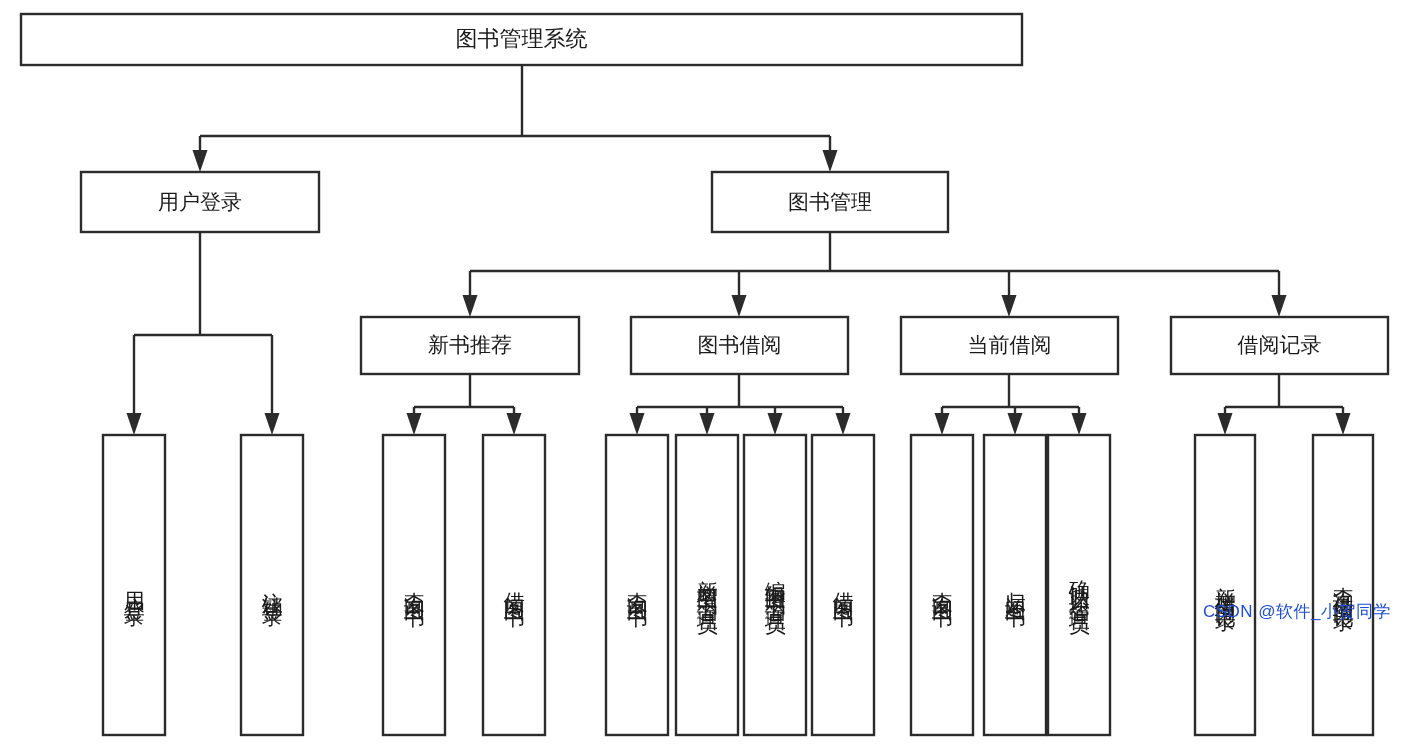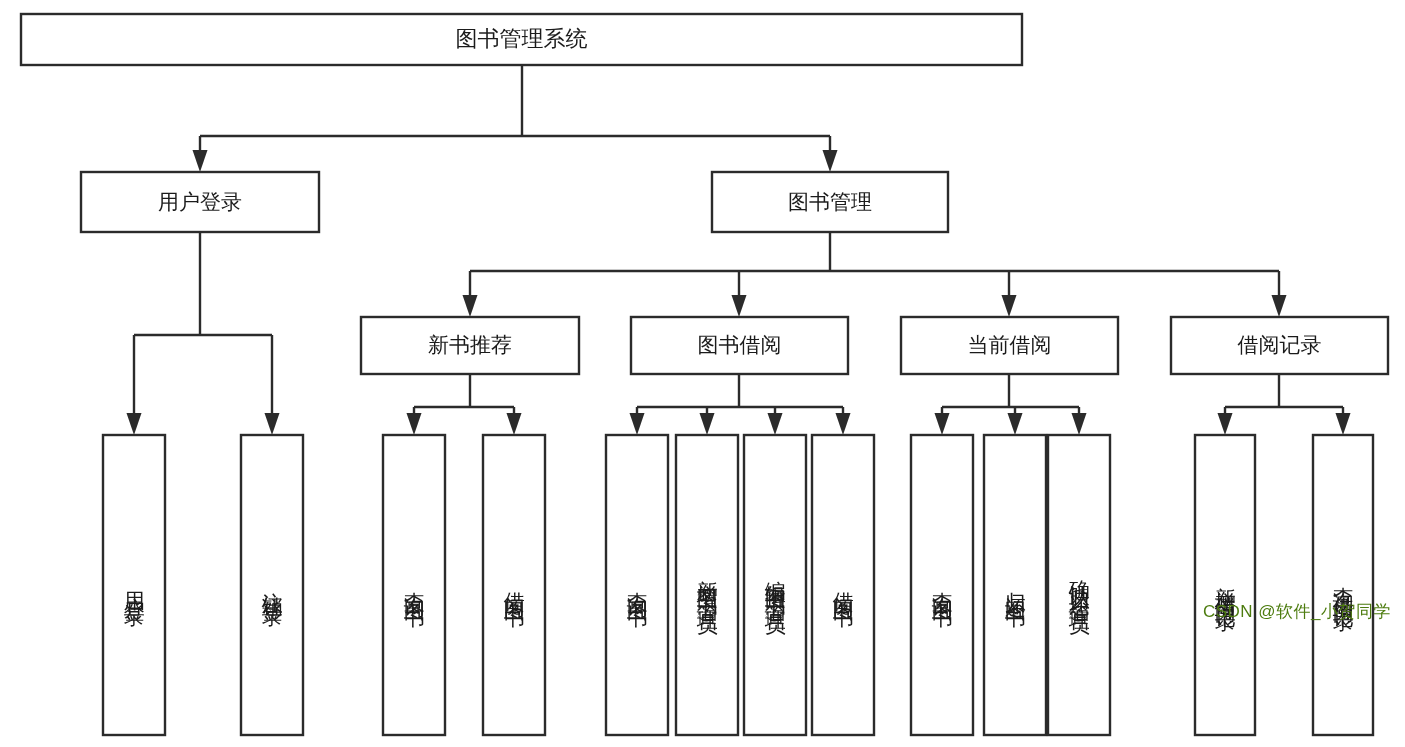--- a/index.html
+++ b/index.html
@@ -72,21 +72,21 @@
     color: #1b1b1b;
     white-space: nowrap;
     text-align: center;
   }
   .watermark {
     position: absolute;
     right: 14px;
     bottom: 6px;
     font-family: "Liberation Sans", "DejaVu Sans", sans-serif;
     font-size: 17px;
-    color: #4d7c0f;
+    color: #1d4ed8;
     letter-spacing: 0.5px;
     user-select: none;
   }
 </style>
 </head>
 <body>
 
 <div id="diagram-root">
 
   <svg class="diagram" viewBox="0 0 1405 747">

